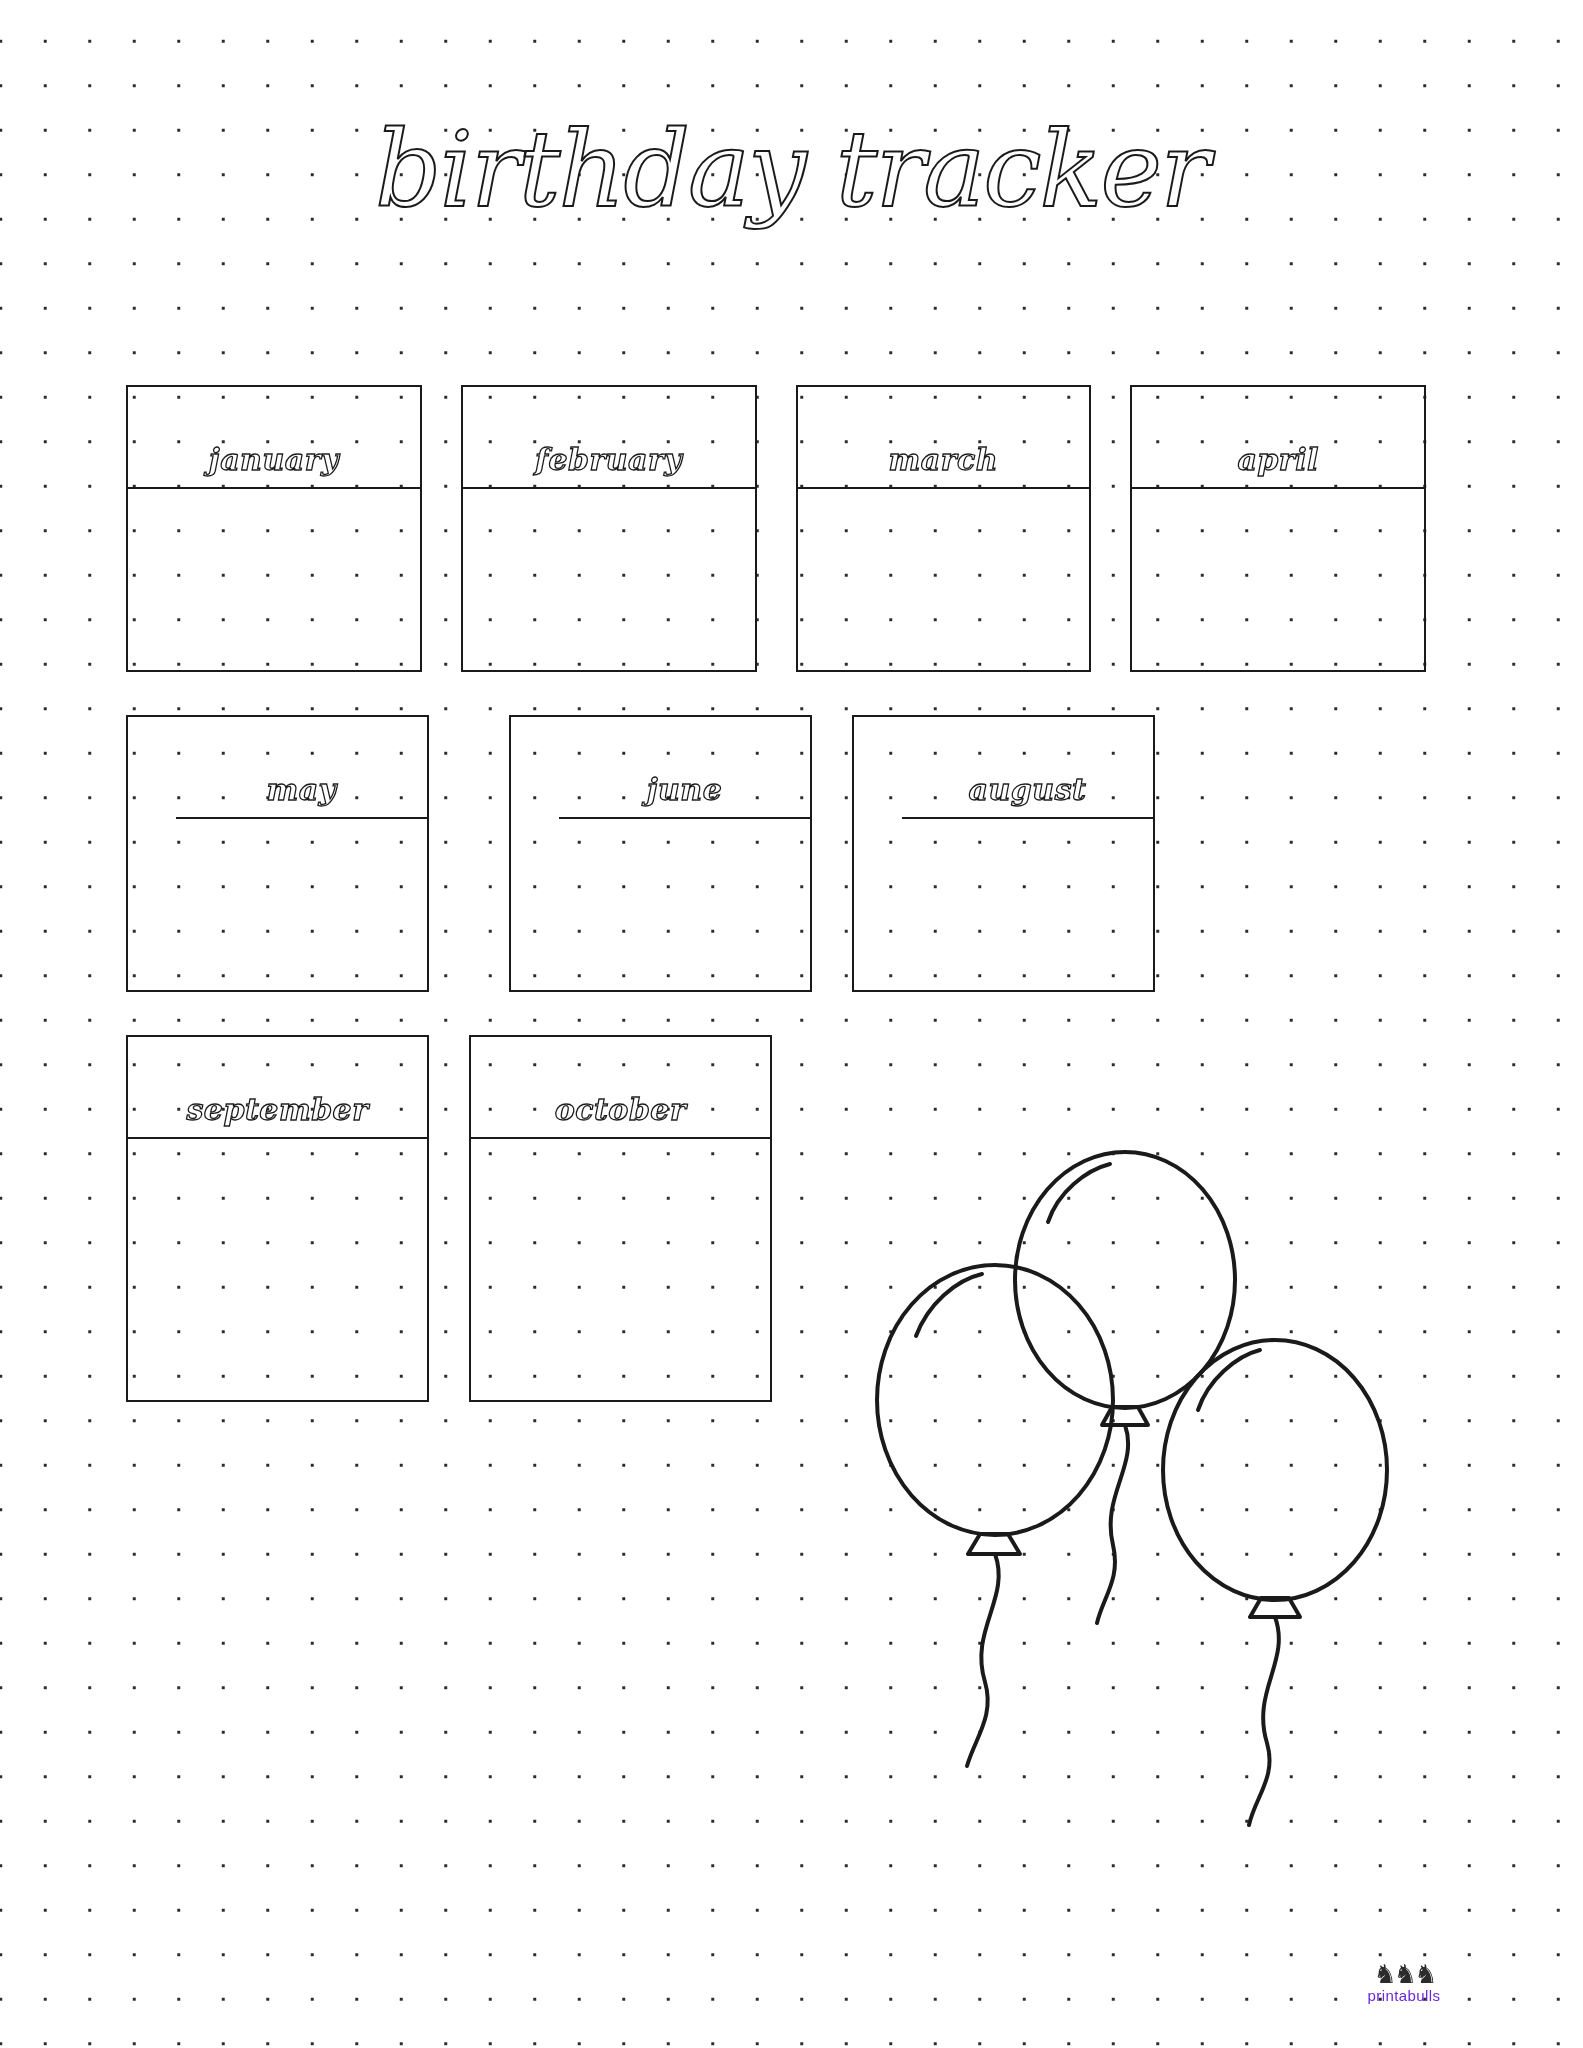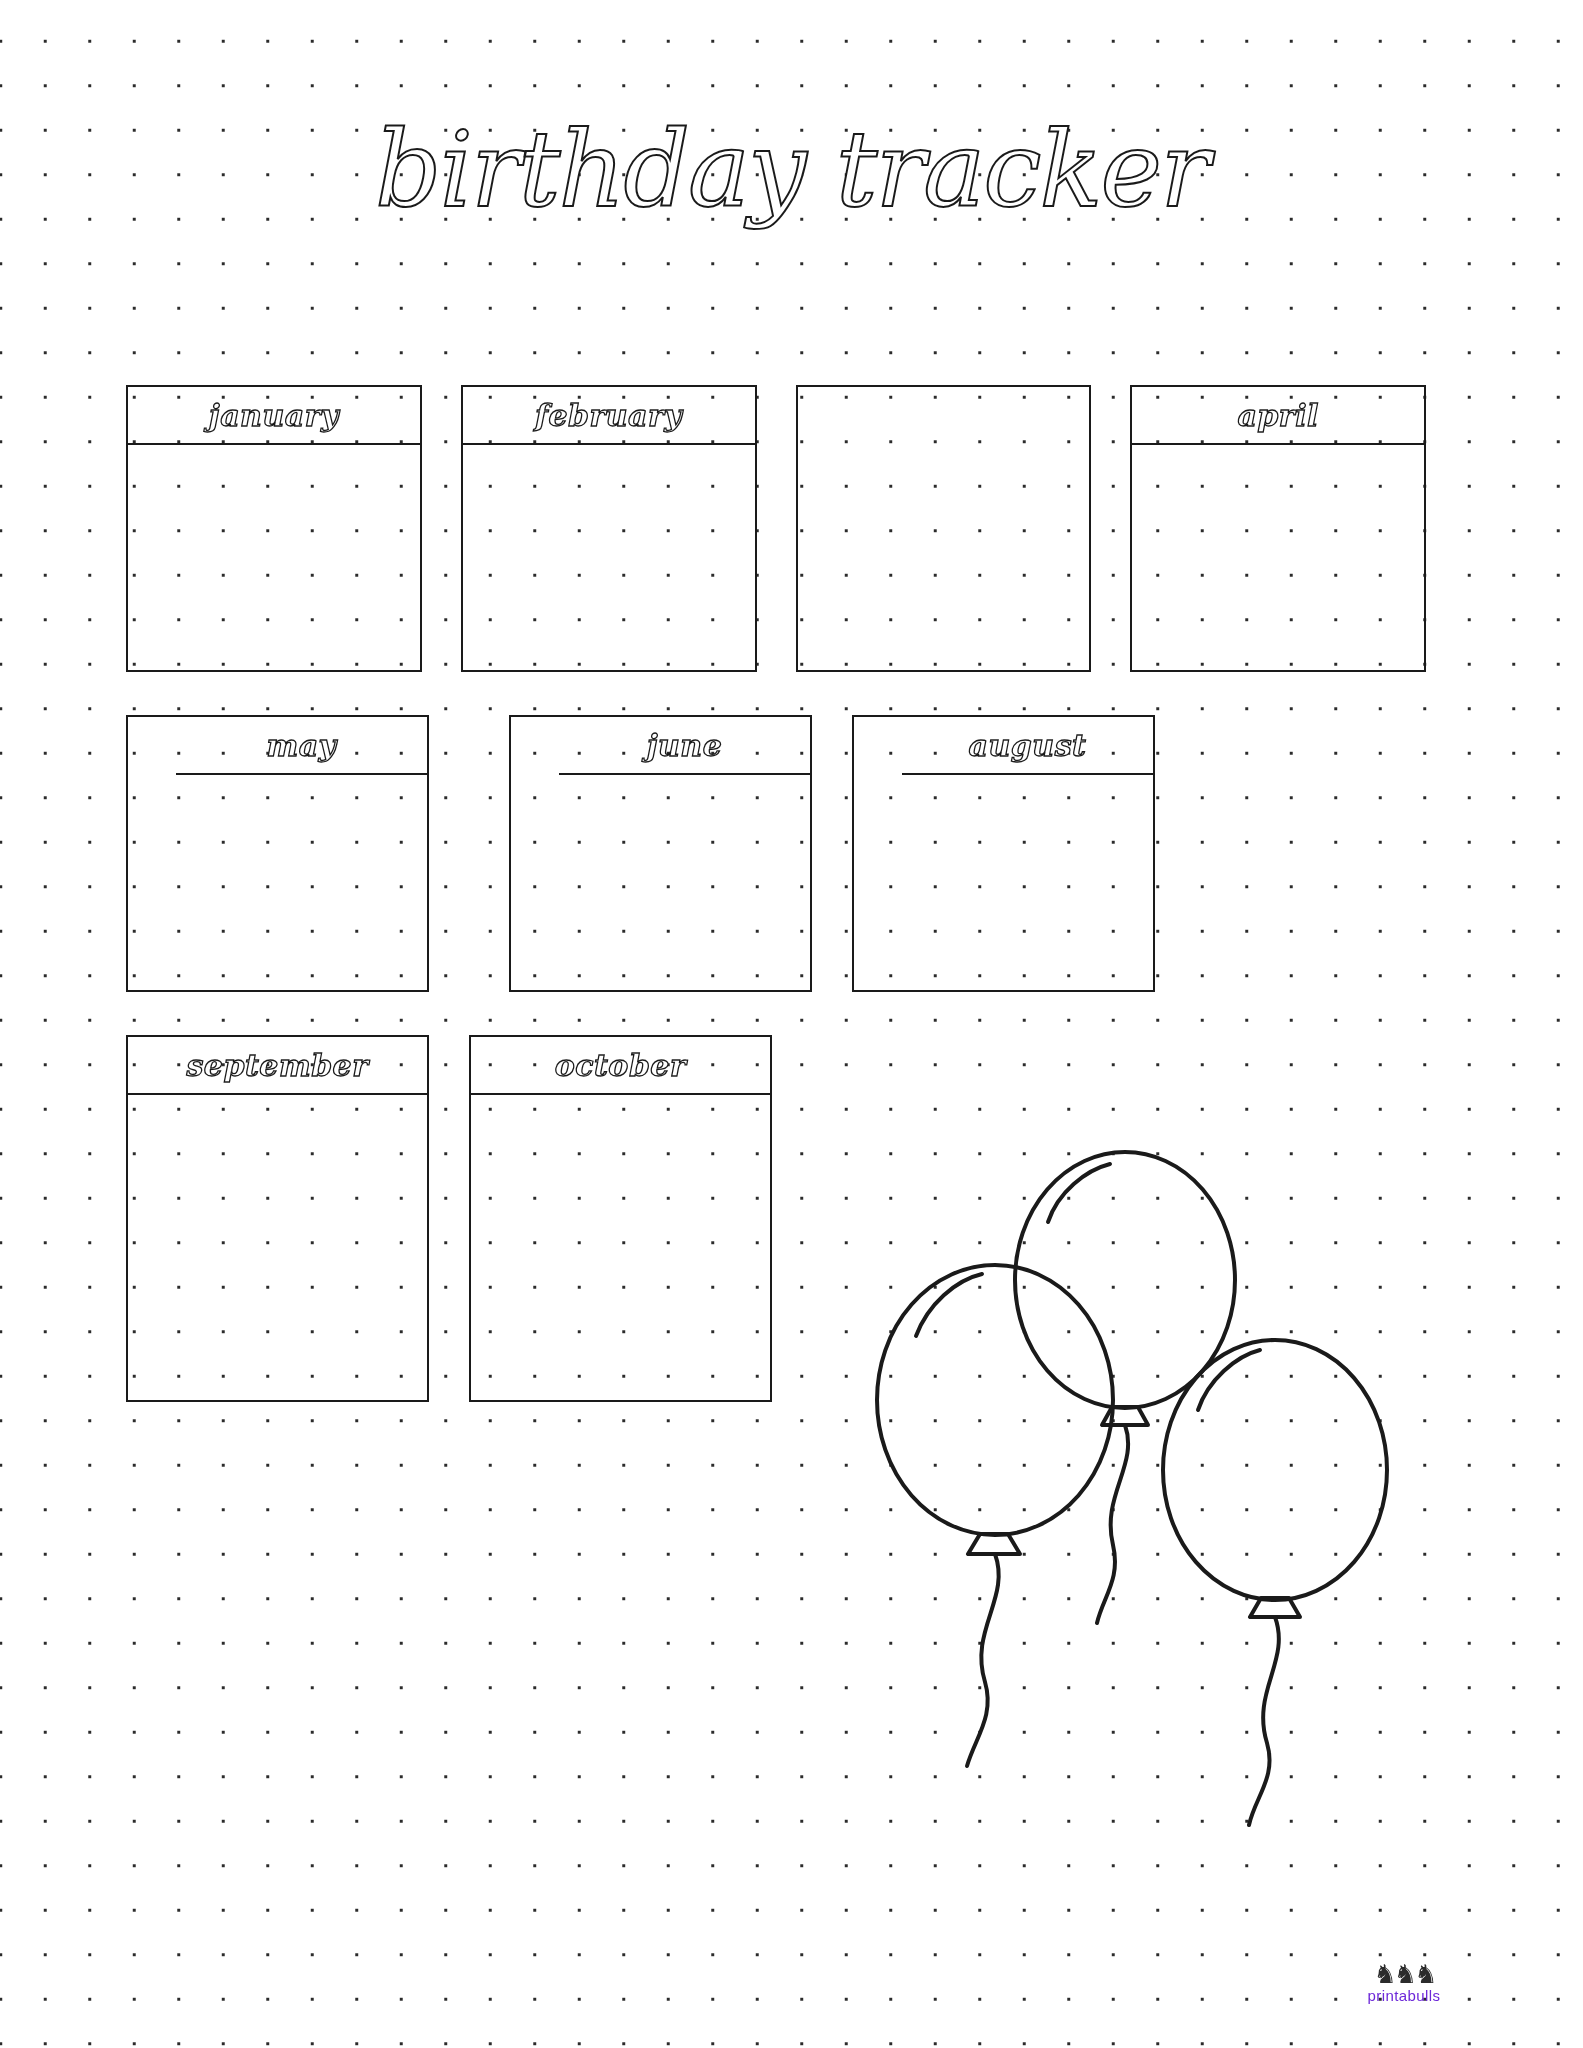--- a/index.html
+++ b/index.html
@@ -63,20 +63,21 @@
     background: transparent;
   }
 
   .box-header {
     border-bottom: 2.5px solid #1a1a1a;
     height: 58px;
     display: flex;
     align-items: center;
     justify-content: center;
     box-sizing: border-box;
+    margin-top: 44px;
   }
 
   .month-label {
     font-family: "DejaVu Serif", serif;
     font-style: italic;
     font-weight: 700;
     font-size: 30px;
     color: #ffffff;
     -webkit-text-stroke: 1.3px #1a1a1a;
     letter-spacing: 0.5px;
@@ -141,20 +142,23 @@
     </div>
     <div class="spacer-sm"></div>
     <div class="box size-a h-tall">
       <div class="box-header">
         <span class="month-label">february</span>
       </div>
       <div class="box-body"></div>
     </div>
     <div class="spacer-lg"></div>
     <div class="box size-b h-tall">
+      <div class="box-header">
+        <span class="month-label">march</span>
+      </div>
       <div class="box-body"></div>
     </div>
     <div class="spacer-sm"></div>
     <div class="box size-b h-tall">
       <div class="box-header">
         <span class="month-label">april</span>
       </div>
       <div class="box-body"></div>
     </div>
   </div>

